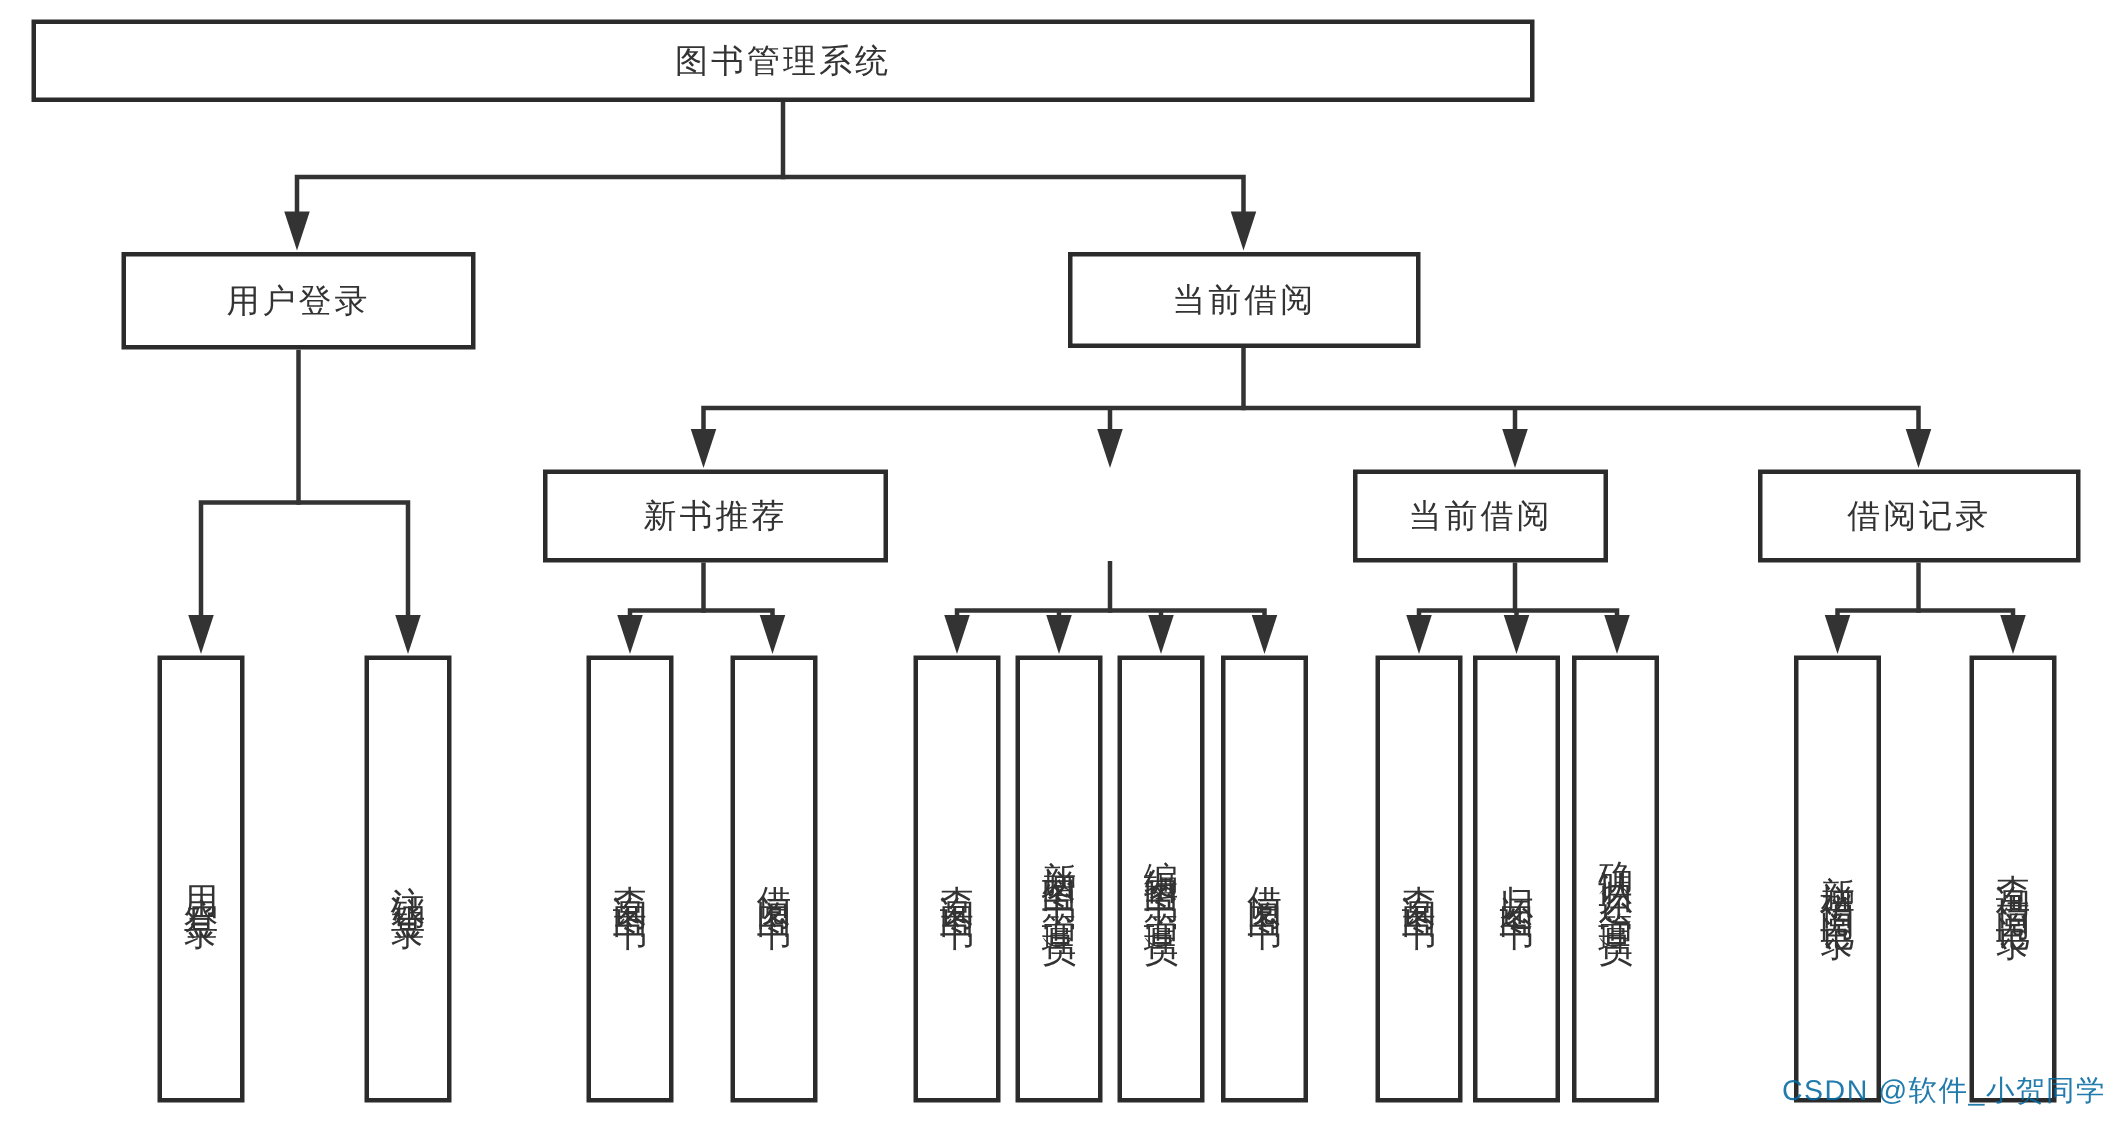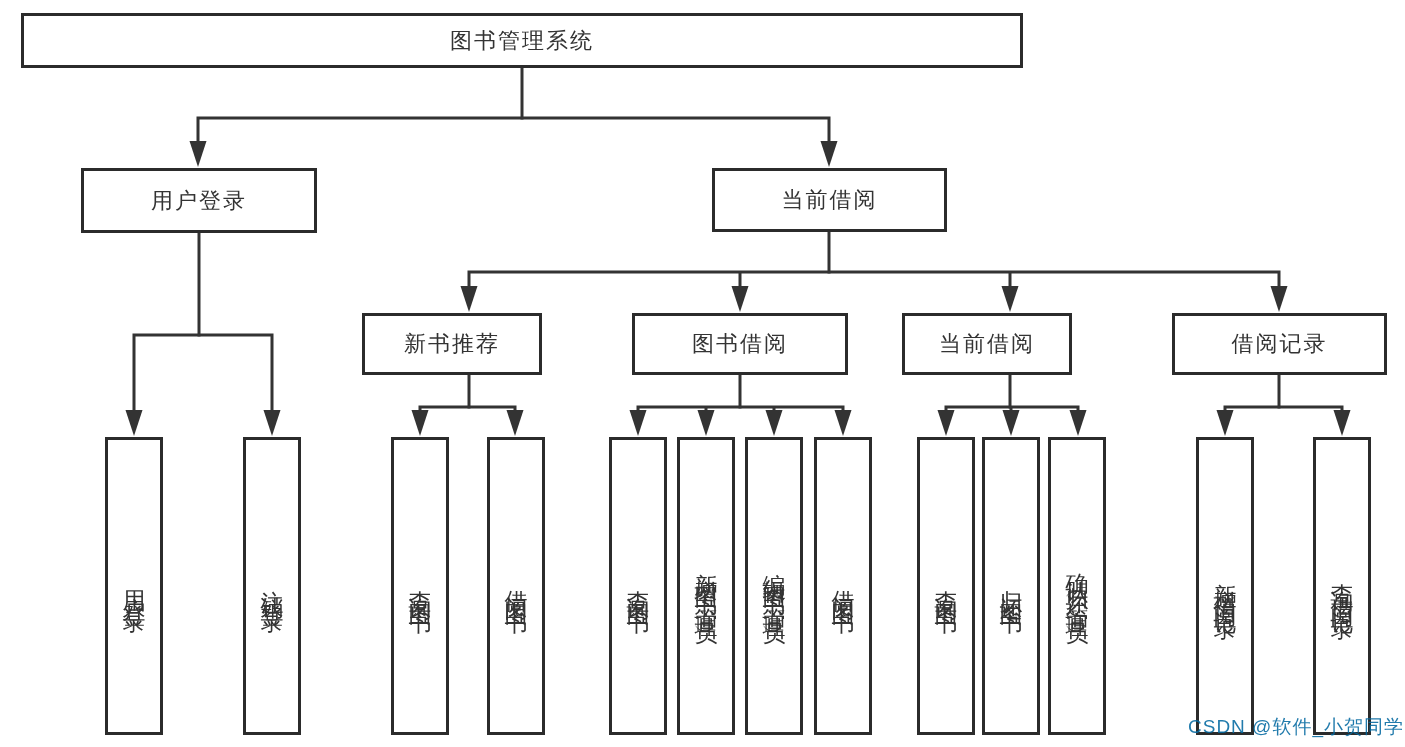--- a/index.html
+++ b/index.html
@@ -83,25 +83,22 @@
     <span>图书管理系统</span>
   </div>
 
   <div class="hbox" style="left:81px;top:168px;width:236px;height:65px;">
     <span>用户登录</span>
   </div>
   <div class="hbox" style="left:712px;top:168px;width:235px;height:64px;">
     <span>当前借阅</span>
   </div>
 
-  <div class="hbox" style="left:362px;top:313px;width:180px;height:62px;">
+  <div class="hbox" style="left:362px;top:313px;width:230px;height:62px;">
     <span>新书推荐</span>
-  </div>
-  <div class="hbox" style="left:632px;top:313px;width:216px;height:62px;">
-    <span>图书借阅</span>
   </div>
   <div class="hbox" style="left:902px;top:313px;width:170px;height:62px;">
     <span>当前借阅</span>
   </div>
   <div class="hbox" style="left:1172px;top:313px;width:215px;height:62px;">
     <span>借阅记录</span>
   </div>
 
   <div class="vbox" style="left:105px;">
     <span class="vtext">用户登录</span>

